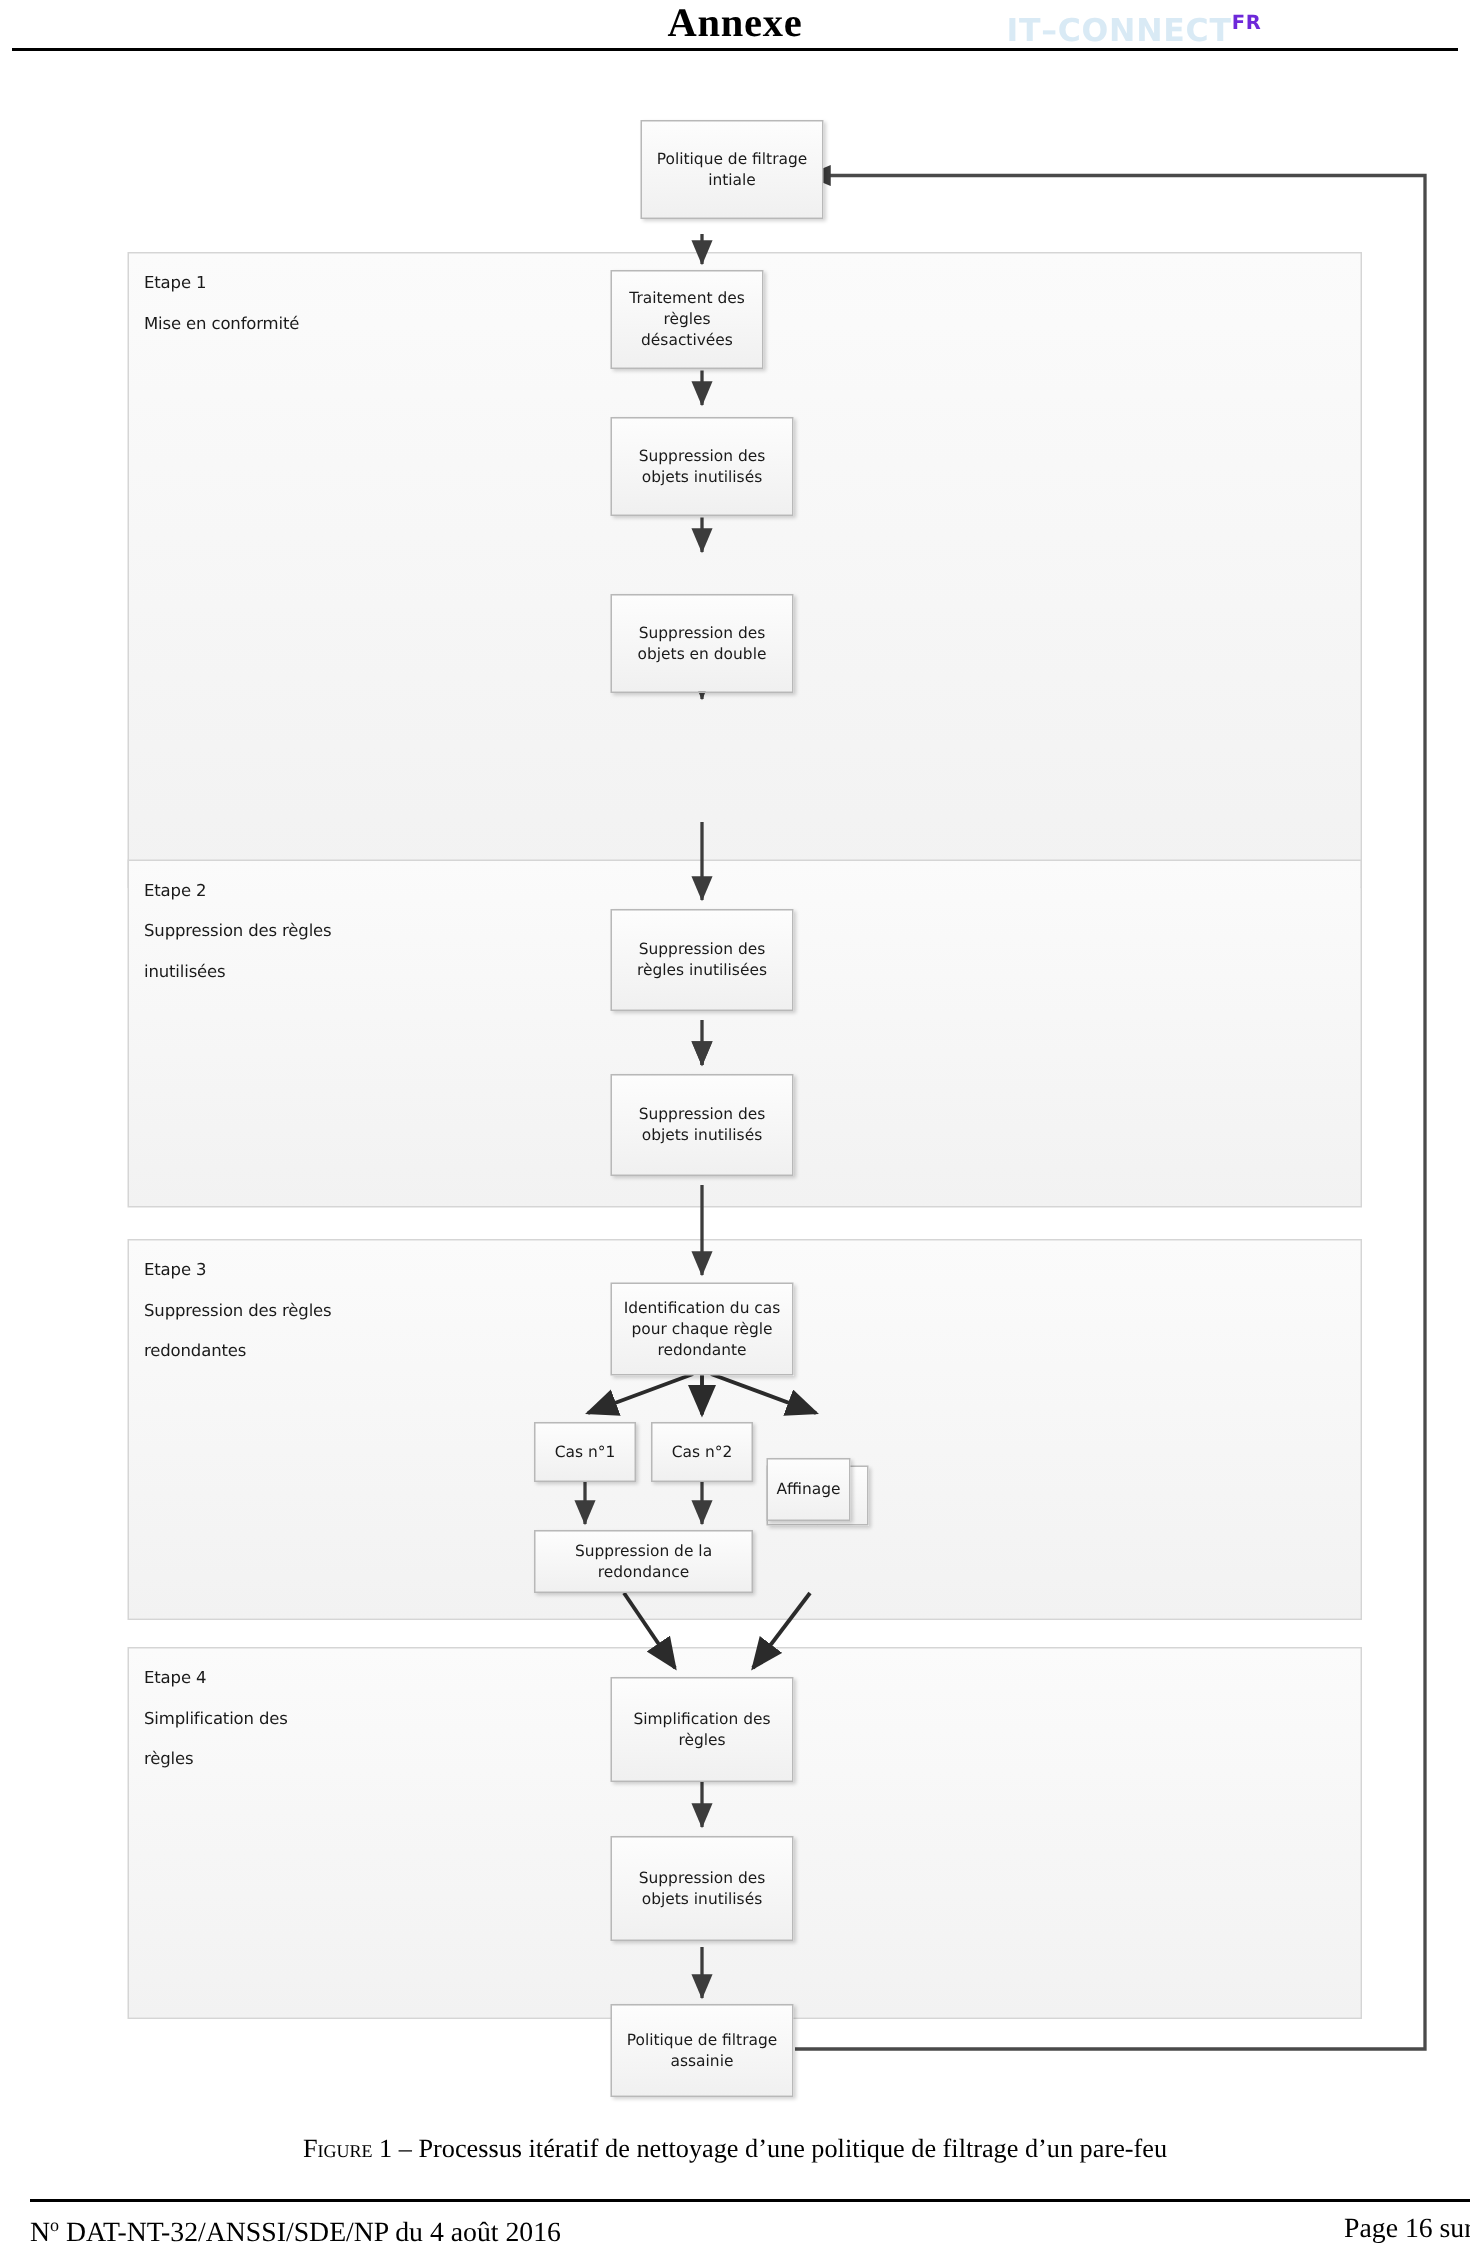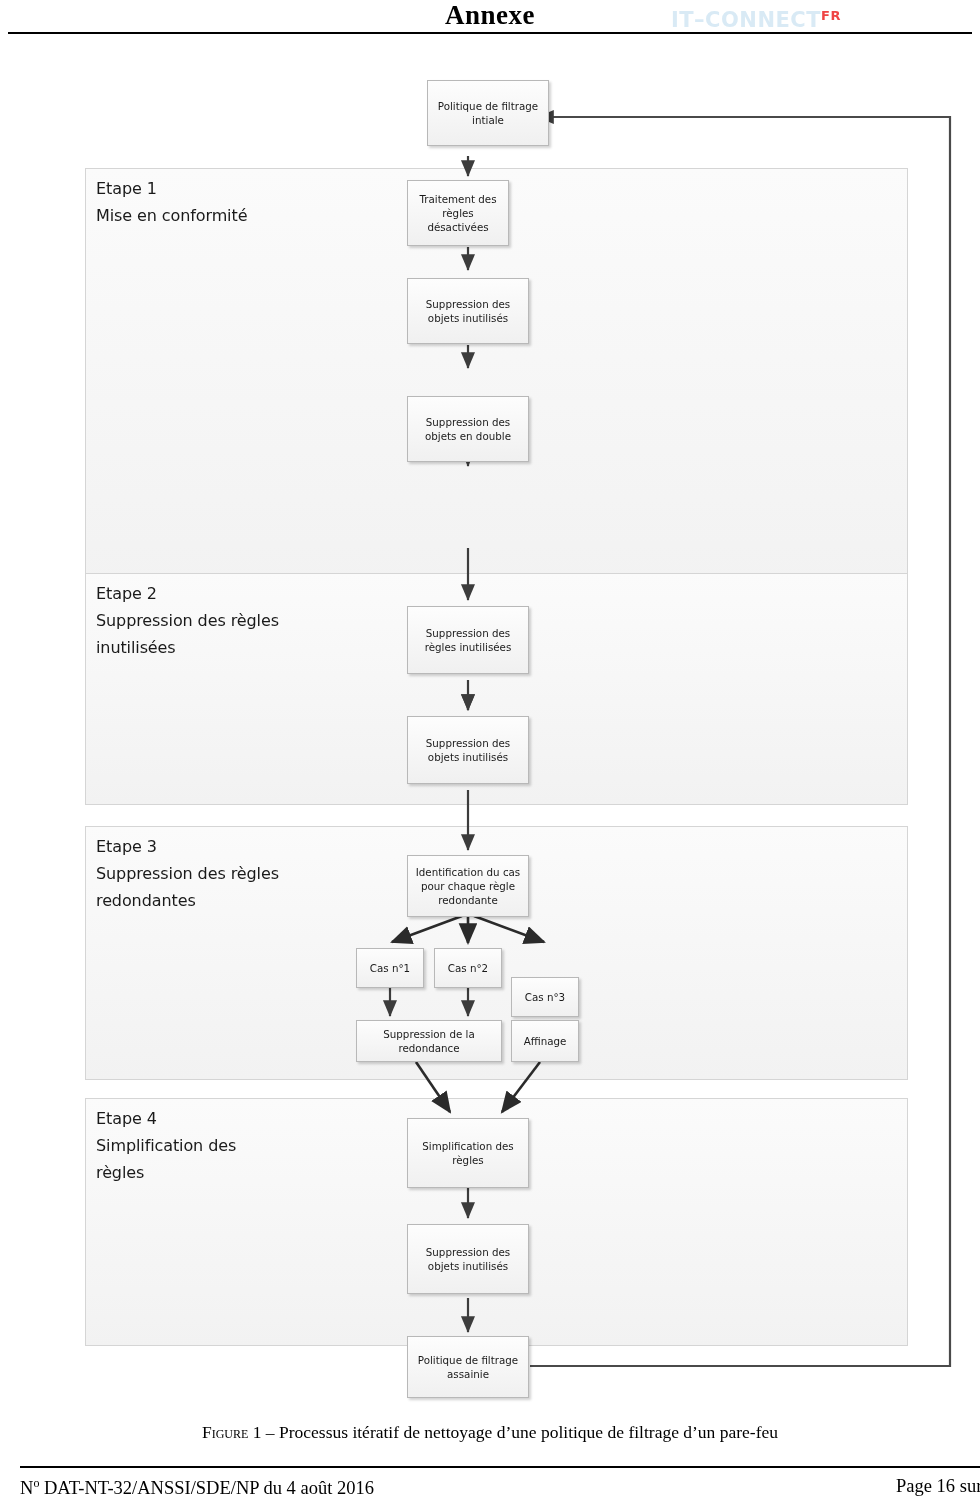--- a/index.html
+++ b/index.html
@@ -45,41 +45,41 @@
     position: absolute;
     right: 8px; top: 8px;
     font-family: "DejaVu Sans", sans-serif;
     font-weight: bold;
     font-size: 21px;
     letter-spacing: 0.5px;
     white-space: nowrap;
     user-select: none;
   }
   #watermark .wm-main { color: #d9eaf5; }
-  #watermark .wm-tld  { color: #ef4444; font-size: 13px; vertical-align: top; }
+  #watermark .wm-tld  { color: #6d28d9; font-size: 13px; vertical-align: top; }
 
   
   #figure {
     position: absolute;
     left: 0; top: 40px;
     width: 980px; height: 1380px;
   }
 
   
   .step-panel {
     position: absolute;
     background: linear-gradient(180deg, #fbfbfb 0%, #f2f2f2 100%);
     border: 1px solid #d5d5d5;
     box-sizing: border-box;
   }
   .step-panel-label {
     position: absolute;
     left: 10px; top: 6px;
     font-family: "DejaVu Sans", sans-serif;
-    font-size: 16px;
+    font-size: 11px;
     line-height: 27px;
     color: #1a1a1a;
     white-space: pre-line;
     letter-spacing: -0.1px;
   }
 
   
   .flow-box {
     position: absolute;
     box-sizing: border-box;
@@ -272,21 +272,21 @@
   </div>
   <div class="flow-box" style="left:434px; top:908px; width:68px; height:40px;">
     <span>Cas n°2</span>
   </div>
   <div class="flow-box" style="left:511px; top:908px; width:68px; height:40px;margin-top:29px;">
     <span>Cas n°3</span>
   </div>
   <div class="flow-box" style="left:356px; top:980px; width:146px; height:42px;">
     <span>Suppression de la redondance</span>
   </div>
-  <div class="flow-box" style="left:511px; top:980px; width:68px; height:42px;">
+  <div class="flow-box" style="left:511px; top:932px; width:56px; height:42px;">
     <span>Affinage</span>
   </div>
 
   <div class="flow-box" style="left:407px; top:1078px; width:122px; height:70px;">
     <span>Simplification des règles</span>
   </div>
   <div class="flow-box" style="left:407px; top:1184px; width:122px; height:70px;">
     <span>Suppression des objets inutilisés</span>
   </div>
 

